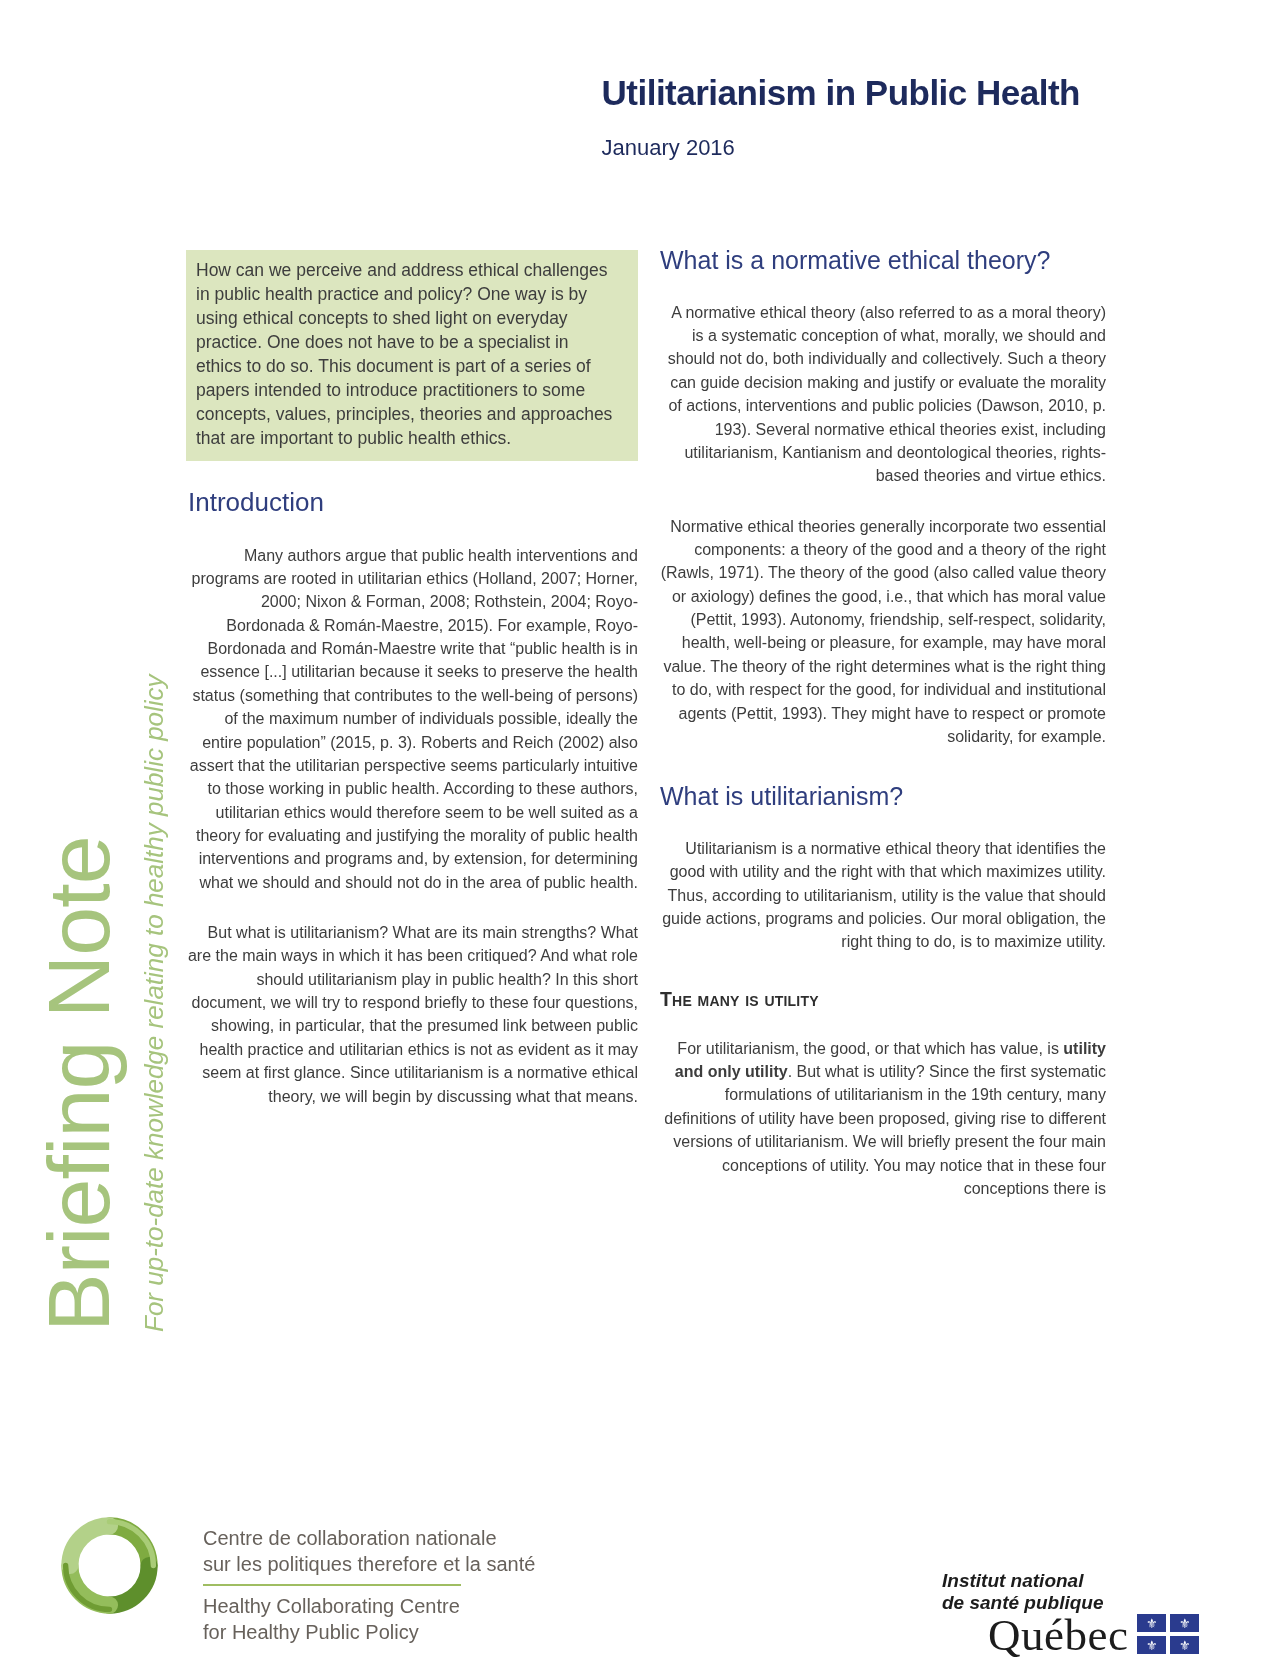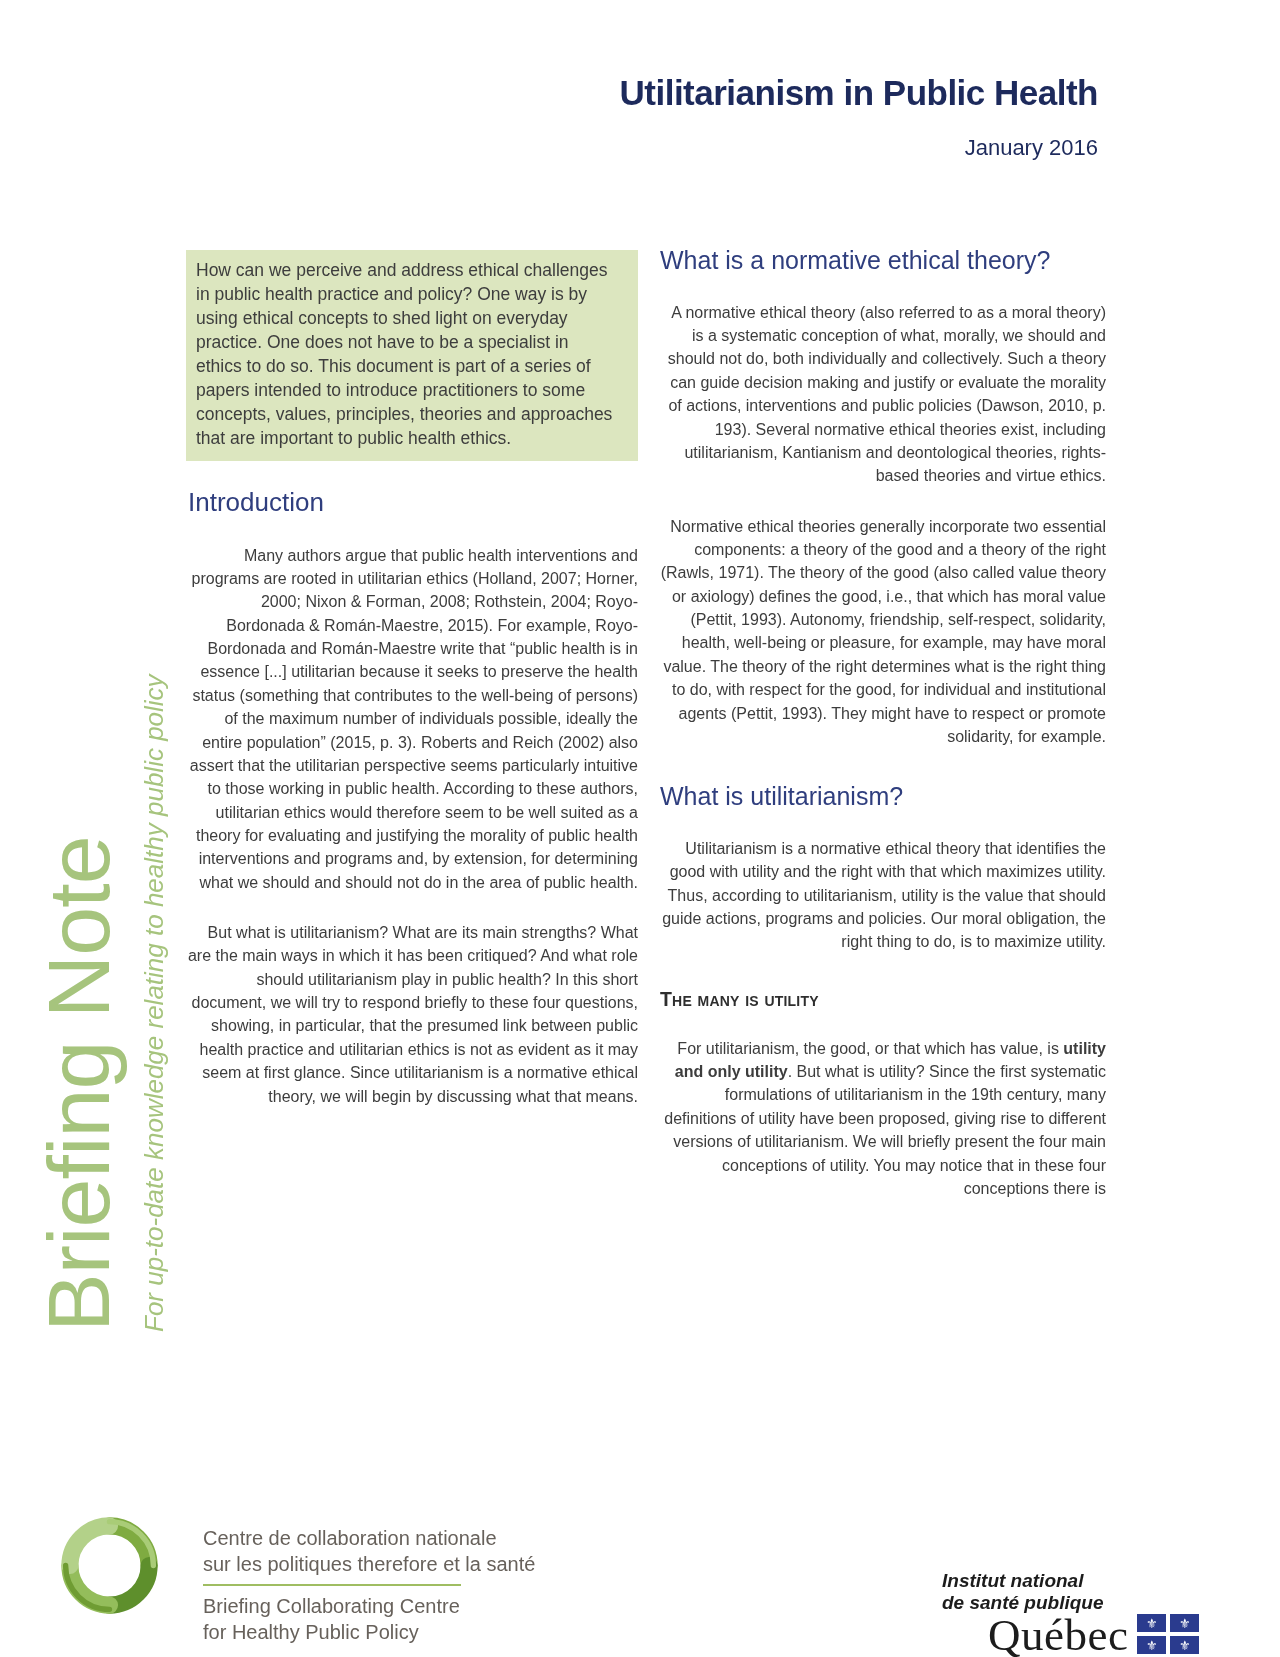--- a/index.html
+++ b/index.html
@@ -18,21 +18,21 @@
     position:relative;
     width:1280px;
     height:1657px;
     background:#ffffff;
     overflow:hidden;
     font-family:"Liberation Sans", sans-serif;
     color:var(--body-text);
   }
 
   
-  .masthead{position:absolute;top:74px;right:182px;text-align:right;}
+  .masthead{position:absolute;top:74px;right:200px;}
   .doc-title{
     font-size:35px;font-weight:bold;color:var(--title-navy);
     letter-spacing:-0.5px;line-height:1.1;
   }
   .doc-date{margin-top:22px;font-size:22px;color:var(--title-navy);}
 
   
   .vtitle{
     position:absolute;left:30px;top:1332px;
     transform:rotate(-90deg);transform-origin:0 0;
@@ -136,21 +136,21 @@
         <path d="M 50 87 A 37 37 0 0 1 13 50" stroke="#94bd5b" stroke-width="16"></path>
         <path d="M 13 50 A 37 37 0 0 1 50 13" stroke="#b3d189" stroke-width="16"></path>
         <path d="M 50 9 A 41 41 0 0 1 91 50" stroke="#a9cc77" stroke-width="5"></path>
         <path d="M 50 91 A 41 41 0 0 1 9 50" stroke="#6f9c33" stroke-width="5"></path>
       </g>
     </svg>
     <div class="ncchpp-text">
       <div>Centre de collaboration nationale</div>
       <div>sur les politiques therefore et la santé</div>
       <hr class="ncchpp-divider">
-      <div>Briefing Collaborating Centre</div>
+      <div>Healthy Collaborating Centre</div>
       <div>for Healthy Public Policy</div>
     </div>
   </div>
 
   <div class="inspq">
     <div class="inspq-name">
       <div>Institut national</div>
       <div>de santé publique</div>
     </div>
     <div class="inspq-row">

